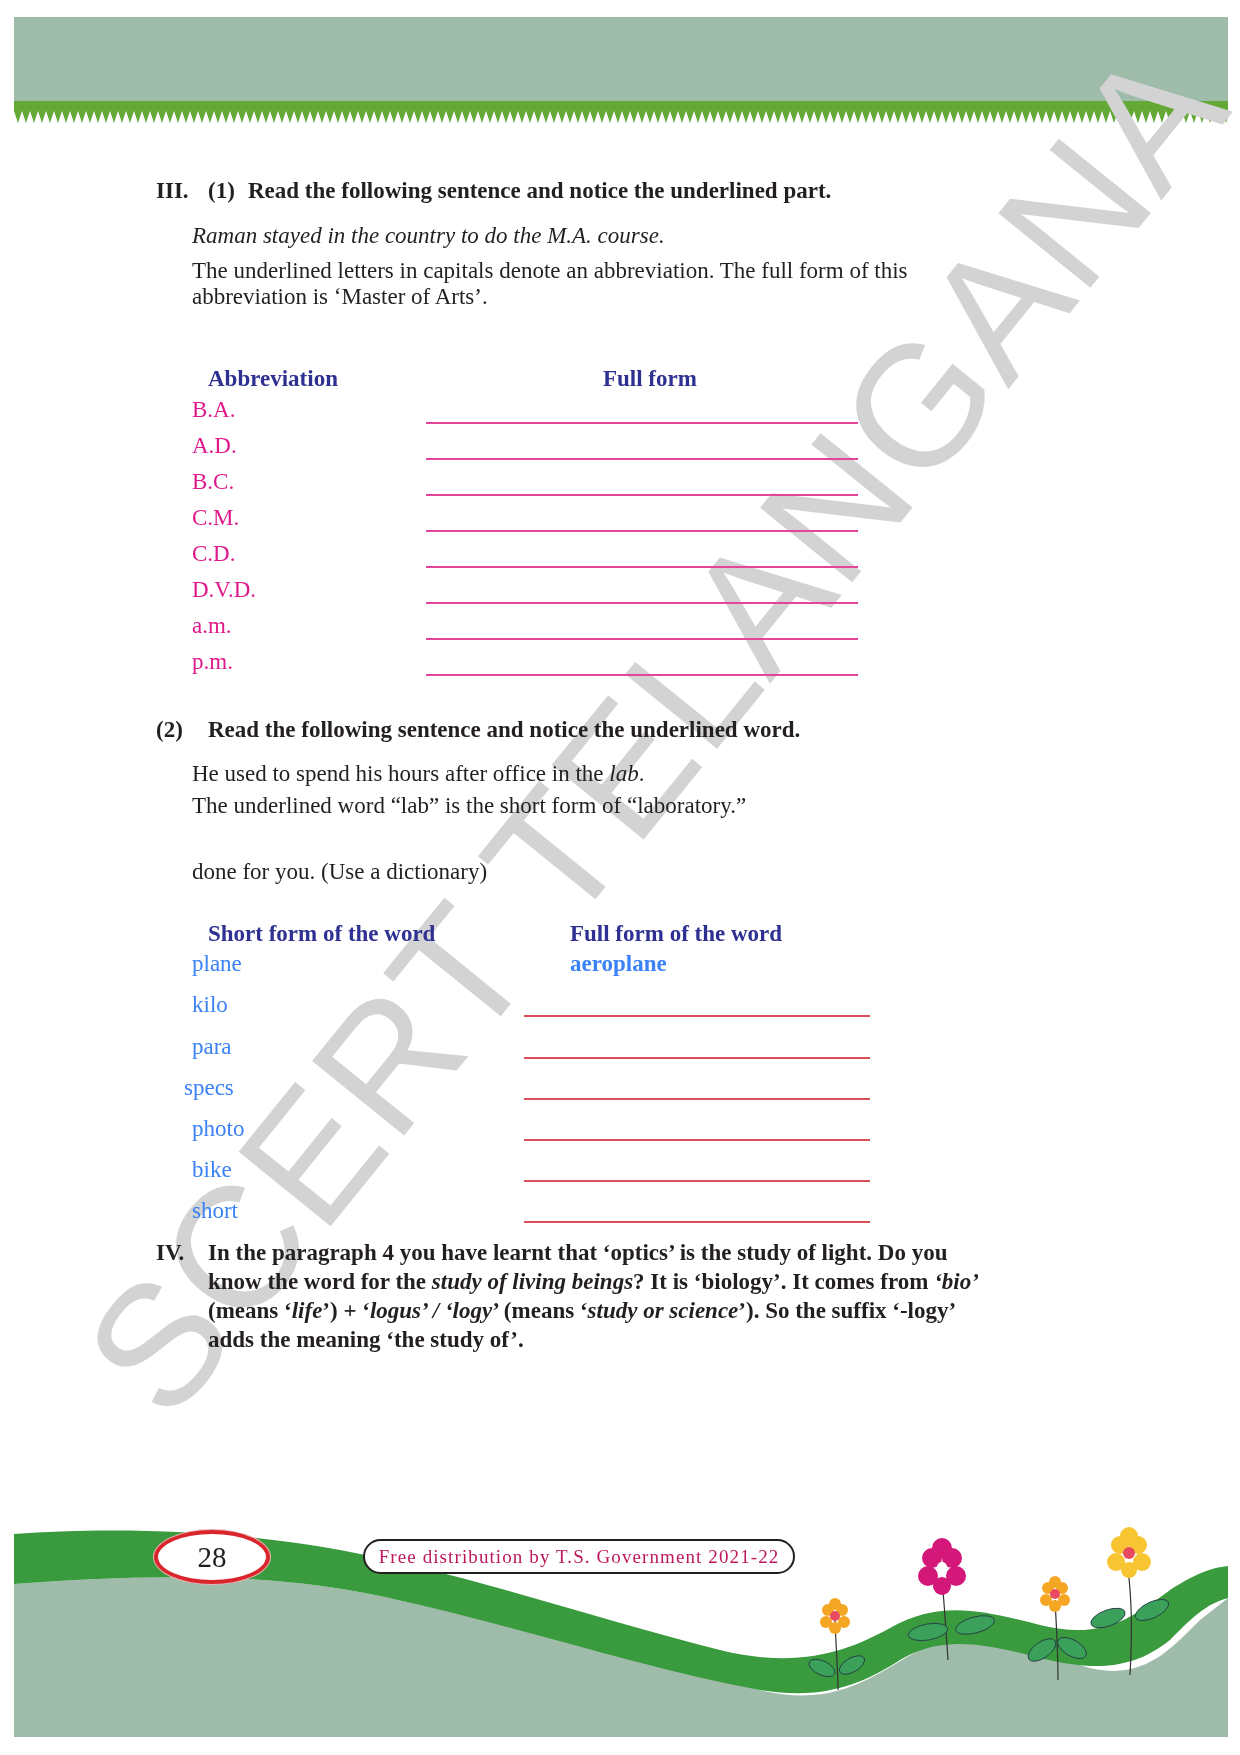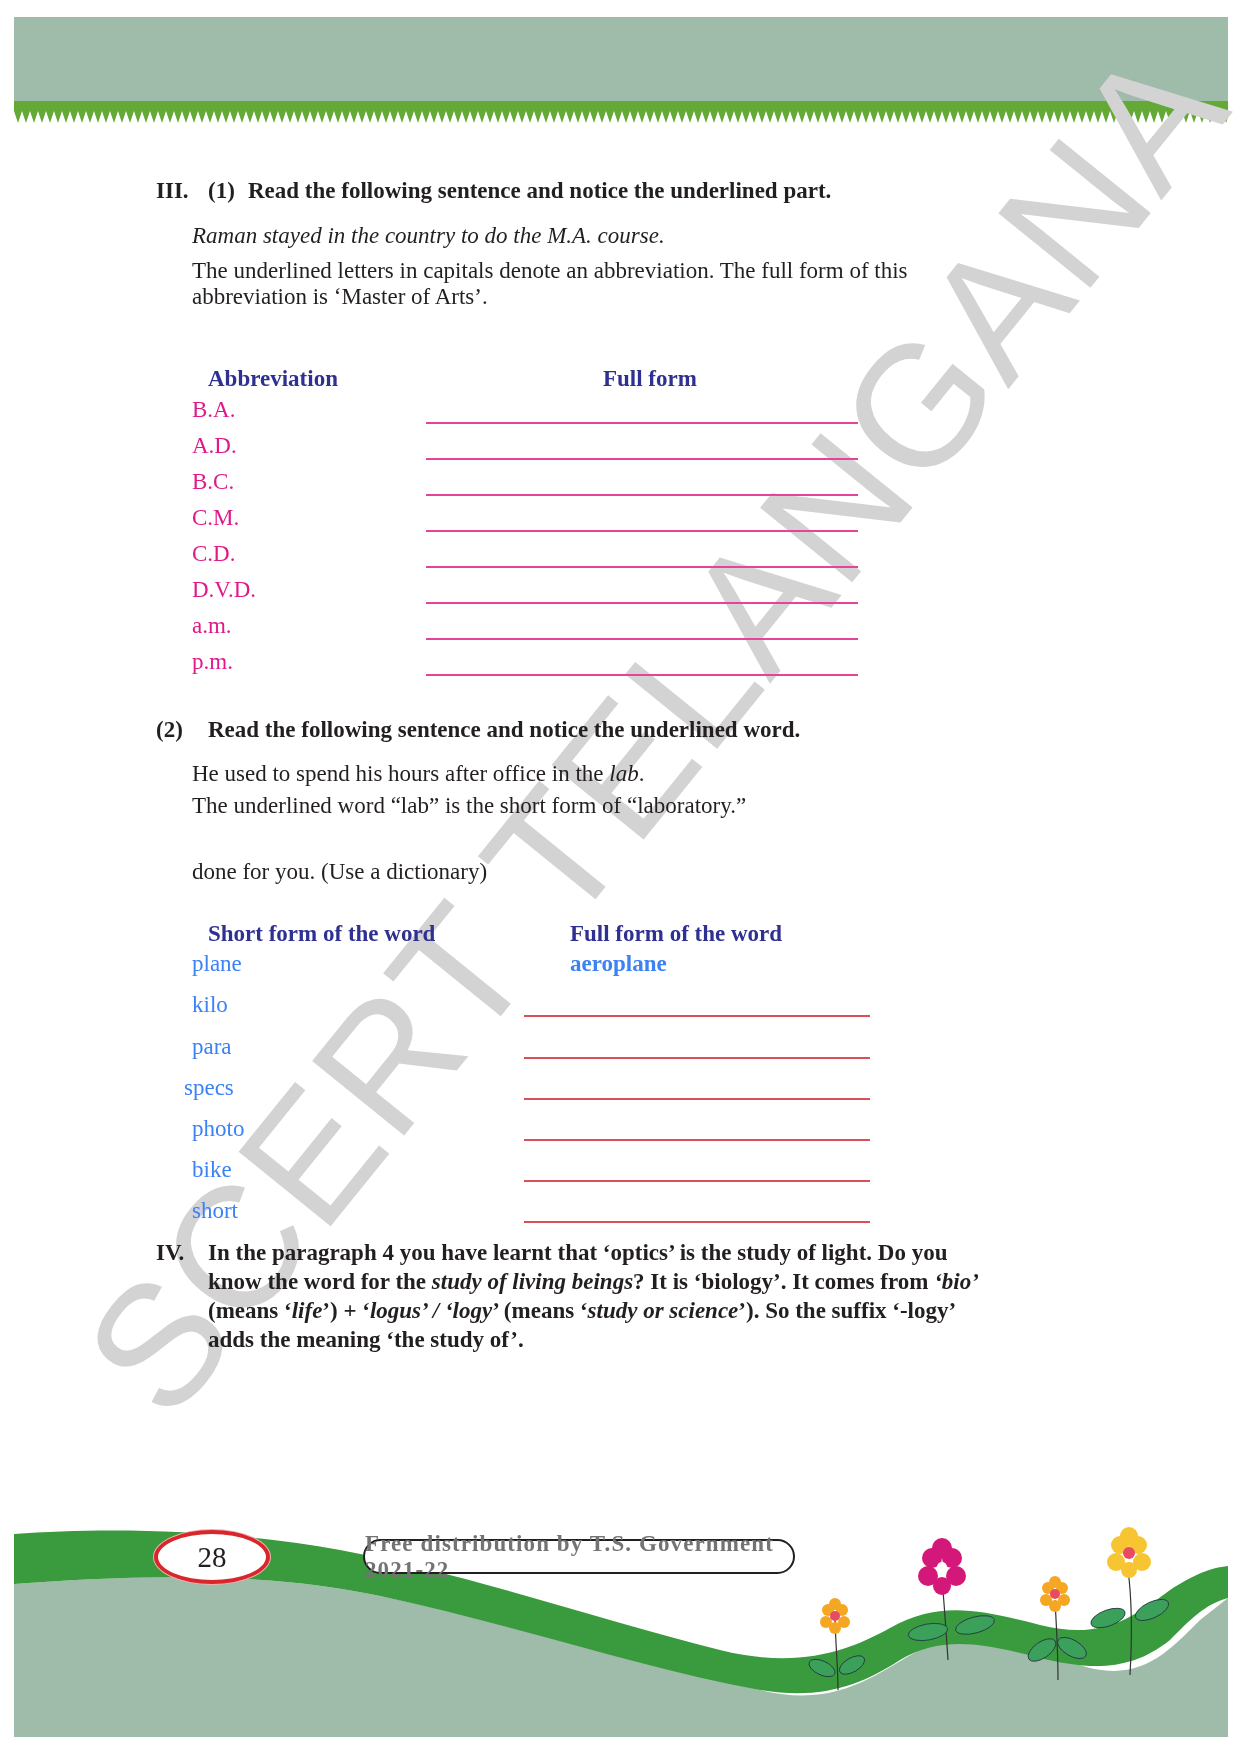--- a/index.html
+++ b/index.html
@@ -31,22 +31,22 @@
   .line-r { position:absolute; height:2px; background:#d9505a; }
 
   
   .footer { left:0; top:1500px; width:1240px; height:255px; }
   .page-num { left:154px; top:1530px; width:116px; height:54px; border:4px solid #d9262c;
               border-radius:50%; background:#ffffff; box-sizing:border-box;
               font-size:29px; display:flex; align-items:center; justify-content:center;
               color:#231f20; box-shadow:0 0 0 1px #f0b0b0; }
   .dist { left:363px; top:1539px; width:432px; height:35px; border:2px solid #231f20;
           border-radius:18px; background:#ffffff; box-sizing:border-box;
-          font-size:23px; font-weight:bold; letter-spacing:1.1px;
-          display:flex; align-items:center; justify-content:center; color:#737373; }
+          font-size:19px; font-weight:normal; letter-spacing:1.1px;
+          display:flex; align-items:center; justify-content:center; color:#be185d; }
 </style>
 </head>
 <body>
 
 <div class="abs hdr-band"></div>
 <svg class="abs hdr-green" width="1214" height="24" viewBox="0 0 1214 24" preserveAspectRatio="none">
   <rect x="0" y="0" width="1214" height="10" fill="#64a936"></rect>
   <path id="zig" fill="#64a936" d="M0 10 L4 22 L8 10 L12 22 L16 10 L20 22 L24 10 L28 22 L32 10 L36 22 L40 10 L44 22 L48 10 L52 22 L56 10 L60 22 L64 10 L68 22 L72 10 L76 22 L80 10 L84 22 L88 10 L92 22 L96 10 L100 22 L104 10 L108 22 L112 10 L116 22 L120 10 L124 22 L128 10 L132 22 L136 10 L140 22 L144 10 L148 22 L152 10 L156 22 L160 10 L164 22 L168 10 L172 22 L176 10 L180 22 L184 10 L188 22 L192 10 L196 22 L200 10 L204 22 L208 10 L212 22 L216 10 L220 22 L224 10 L228 22 L232 10 L236 22 L240 10 L244 22 L248 10 L252 22 L256 10 L260 22 L264 10 L268 22 L272 10 L276 22 L280 10 L284 22 L288 10 L292 22 L296 10 L300 22 L304 10 L308 22 L312 10 L316 22 L320 10 L324 22 L328 10 L332 22 L336 10 L340 22 L344 10 L348 22 L352 10 L356 22 L360 10 L364 22 L368 10 L372 22 L376 10 L380 22 L384 10 L388 22 L392 10 L396 22 L400 10 L404 22 L408 10 L412 22 L416 10 L420 22 L424 10 L428 22 L432 10 L436 22 L440 10 L444 22 L448 10 L452 22 L456 10 L460 22 L464 10 L468 22 L472 10 L476 22 L480 10 L484 22 L488 10 L492 22 L496 10 L500 22 L504 10 L508 22 L512 10 L516 22 L520 10 L524 22 L528 10 L532 22 L536 10 L540 22 L544 10 L548 22 L552 10 L556 22 L560 10 L564 22 L568 10 L572 22 L576 10 L580 22 L584 10 L588 22 L592 10 L596 22 L600 10 L604 22 L608 10 L612 22 L616 10 L620 22 L624 10 L628 22 L632 10 L636 22 L640 10 L644 22 L648 10 L652 22 L656 10 L660 22 L664 10 L668 22 L672 10 L676 22 L680 10 L684 22 L688 10 L692 22 L696 10 L700 22 L704 10 L708 22 L712 10 L716 22 L720 10 L724 22 L728 10 L732 22 L736 10 L740 22 L744 10 L748 22 L752 10 L756 22 L760 10 L764 22 L768 10 L772 22 L776 10 L780 22 L784 10 L788 22 L792 10 L796 22 L800 10 L804 22 L808 10 L812 22 L816 10 L820 22 L824 10 L828 22 L832 10 L836 22 L840 10 L844 22 L848 10 L852 22 L856 10 L860 22 L864 10 L868 22 L872 10 L876 22 L880 10 L884 22 L888 10 L892 22 L896 10 L900 22 L904 10 L908 22 L912 10 L916 22 L920 10 L924 22 L928 10 L932 22 L936 10 L940 22 L944 10 L948 22 L952 10 L956 22 L960 10 L964 22 L968 10 L972 22 L976 10 L980 22 L984 10 L988 22 L992 10 L996 22 L1000 10 L1004 22 L1008 10 L1012 22 L1016 10 L1020 22 L1024 10 L1028 22 L1032 10 L1036 22 L1040 10 L1044 22 L1048 10 L1052 22 L1056 10 L1060 22 L1064 10 L1068 22 L1072 10 L1076 22 L1080 10 L1084 22 L1088 10 L1092 22 L1096 10 L1100 22 L1104 10 L1108 22 L1112 10 L1116 22 L1120 10 L1124 22 L1128 10 L1132 22 L1136 10 L1140 22 L1144 10 L1148 22 L1152 10 L1156 22 L1160 10 L1164 22 L1168 10 L1172 22 L1176 10 L1180 22 L1184 10 L1188 22 L1192 10 L1196 22 L1200 10 L1204 22 L1208 10 L1212 22 L1216 10 Z"></path>
 </svg>
 

